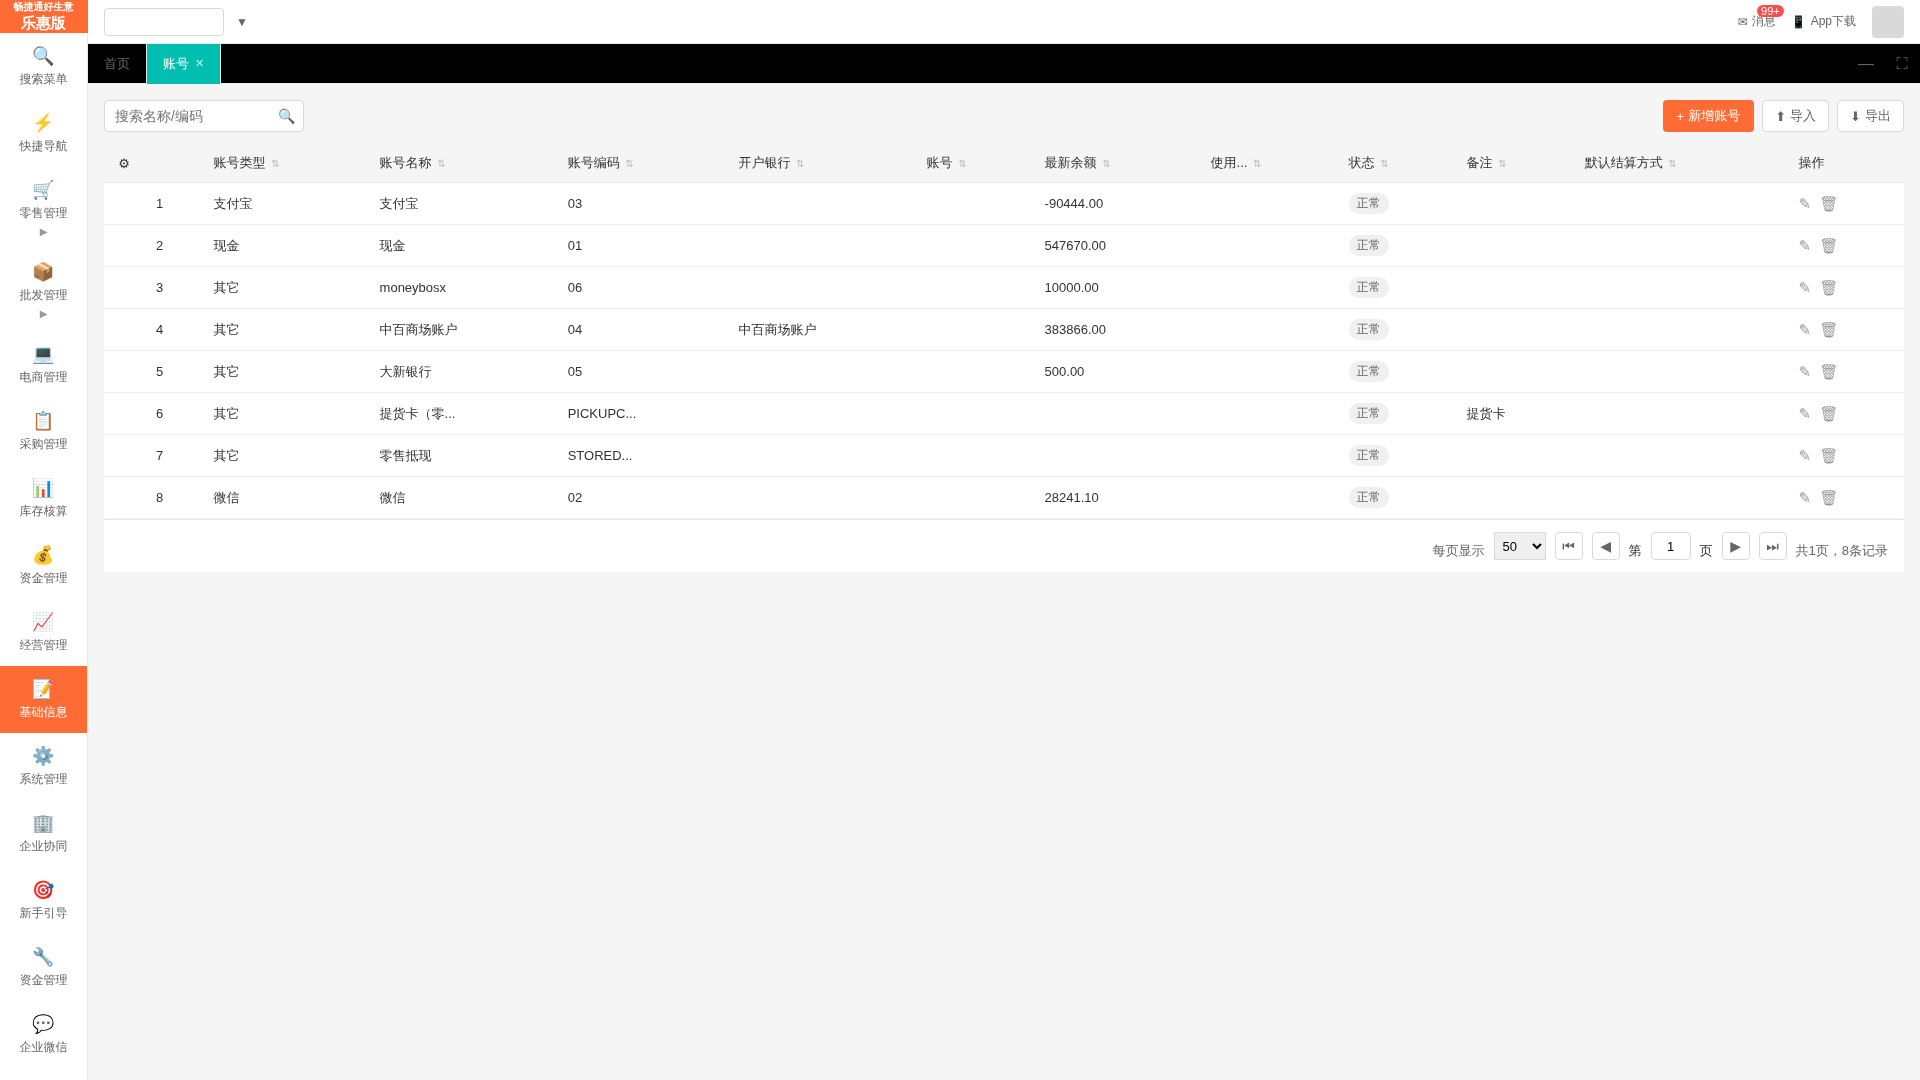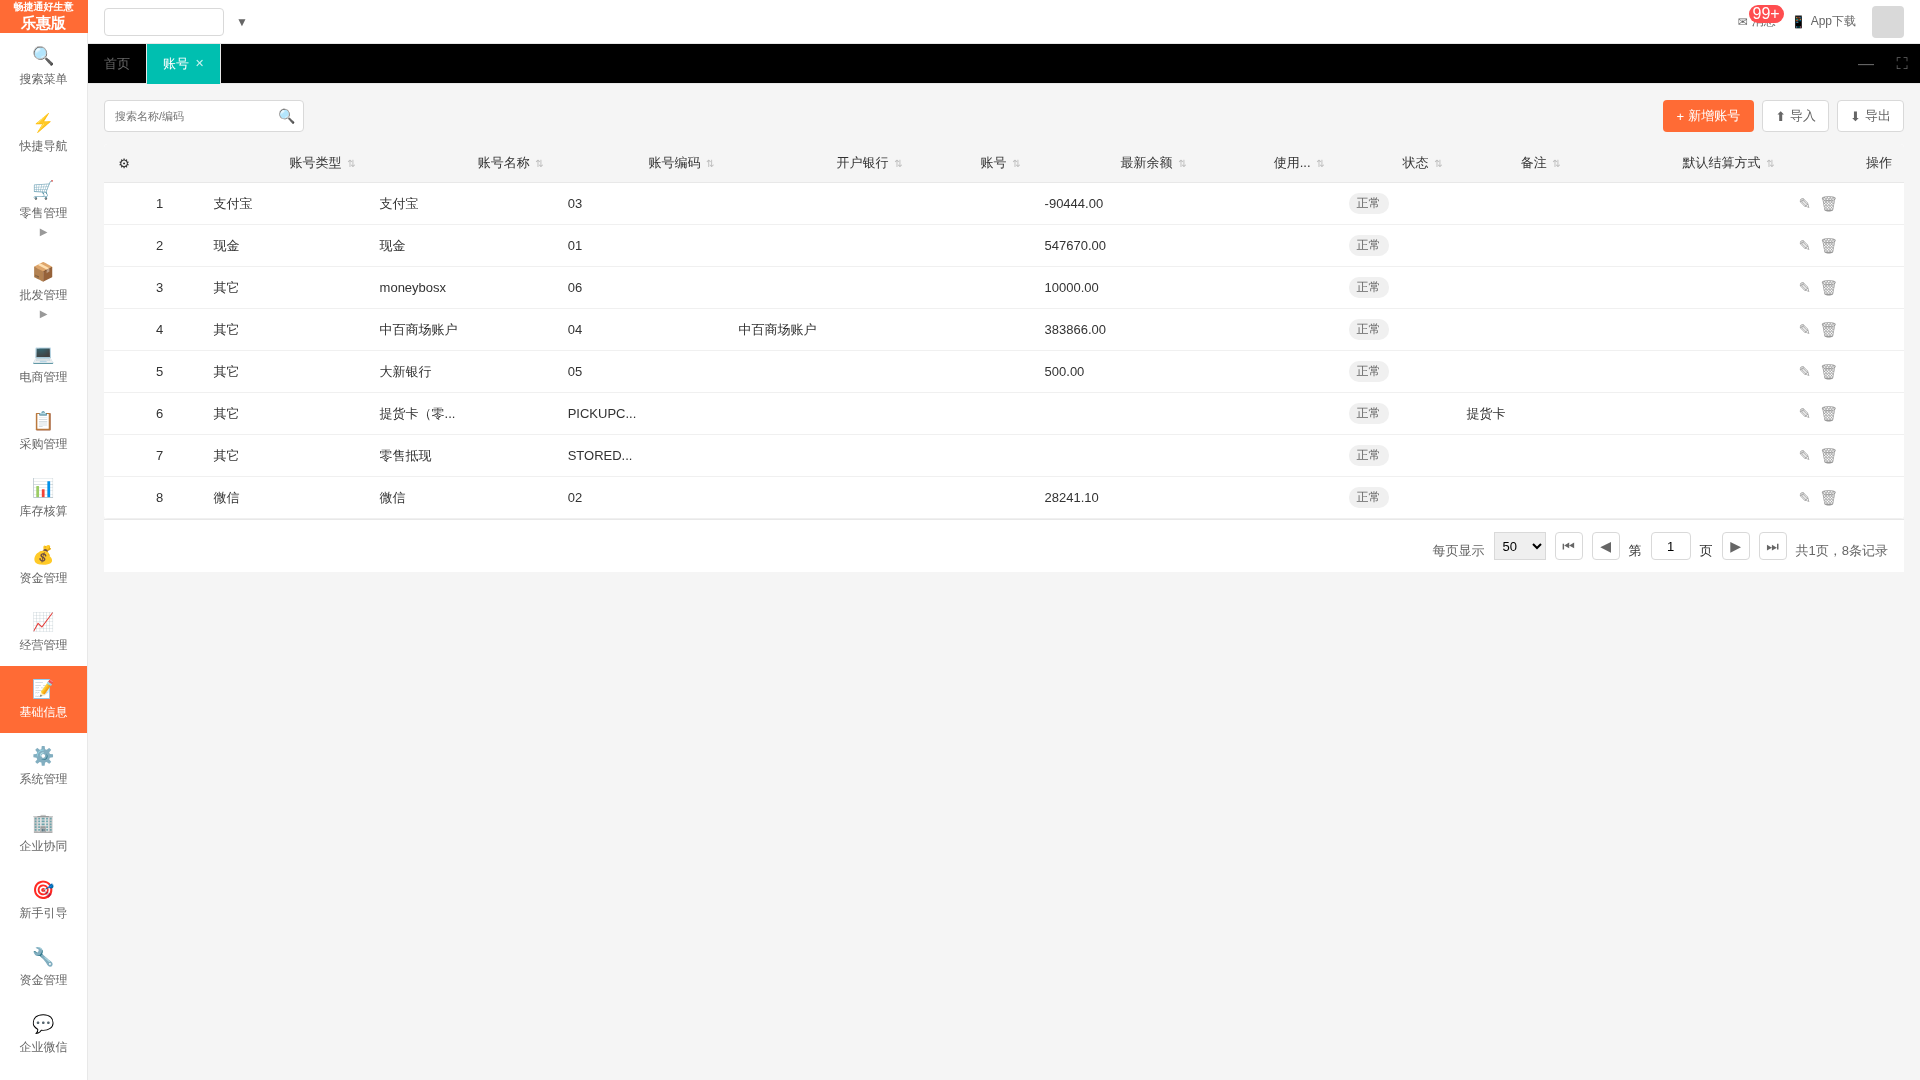--- a/index.html
+++ b/index.html
@@ -102,21 +102,21 @@
       position: relative;
     }
     .badge {
       position: absolute;
       top: -8px;
       right: -8px;
       background: #ff4d4f;
       color: #fff;
       border-radius: 10px;
       padding: 0 4px;
-      font-size: 16px;
+      font-size: 11px;
       min-width: 16px;
       text-align: center;
     }
     .avatar {
       width: 32px;
       height: 32px;
       border-radius: 4px;
       background: #d9d9d9;
     }
 
@@ -189,21 +189,21 @@
       position: relative;
       display: flex;
       align-items: center;
     }
     .search-input-wrap input {
       width: 200px;
       height: 32px;
       border: 1px solid #d9d9d9;
       border-radius: 4px;
       padding: 0 32px 0 10px;
-      font-size: 11px;
+      font-size: 14px;
     }
     .search-input-wrap .search-btn {
       position: absolute;
       right: 8px;
       background: none;
       border: none;
       cursor: pointer;
       color: #999;
       font-size: 14px;
     }
@@ -248,21 +248,21 @@
     table {
       width: 100%;
       border-collapse: collapse;
       font-size: 13px;
     }
     thead tr {
       background: #f5f5f5;
     }
     thead th {
       padding: 10px 12px;
-      text-align: right;
+      text-align: left;
       font-weight: 500;
       color: #333;
       border-bottom: 1px solid #e8e8e8;
       white-space: nowrap;
       position: relative;
     }
     thead th .sort-icon {
       color: #bbb;
       font-size: 10px;
       margin-left: 2px;

